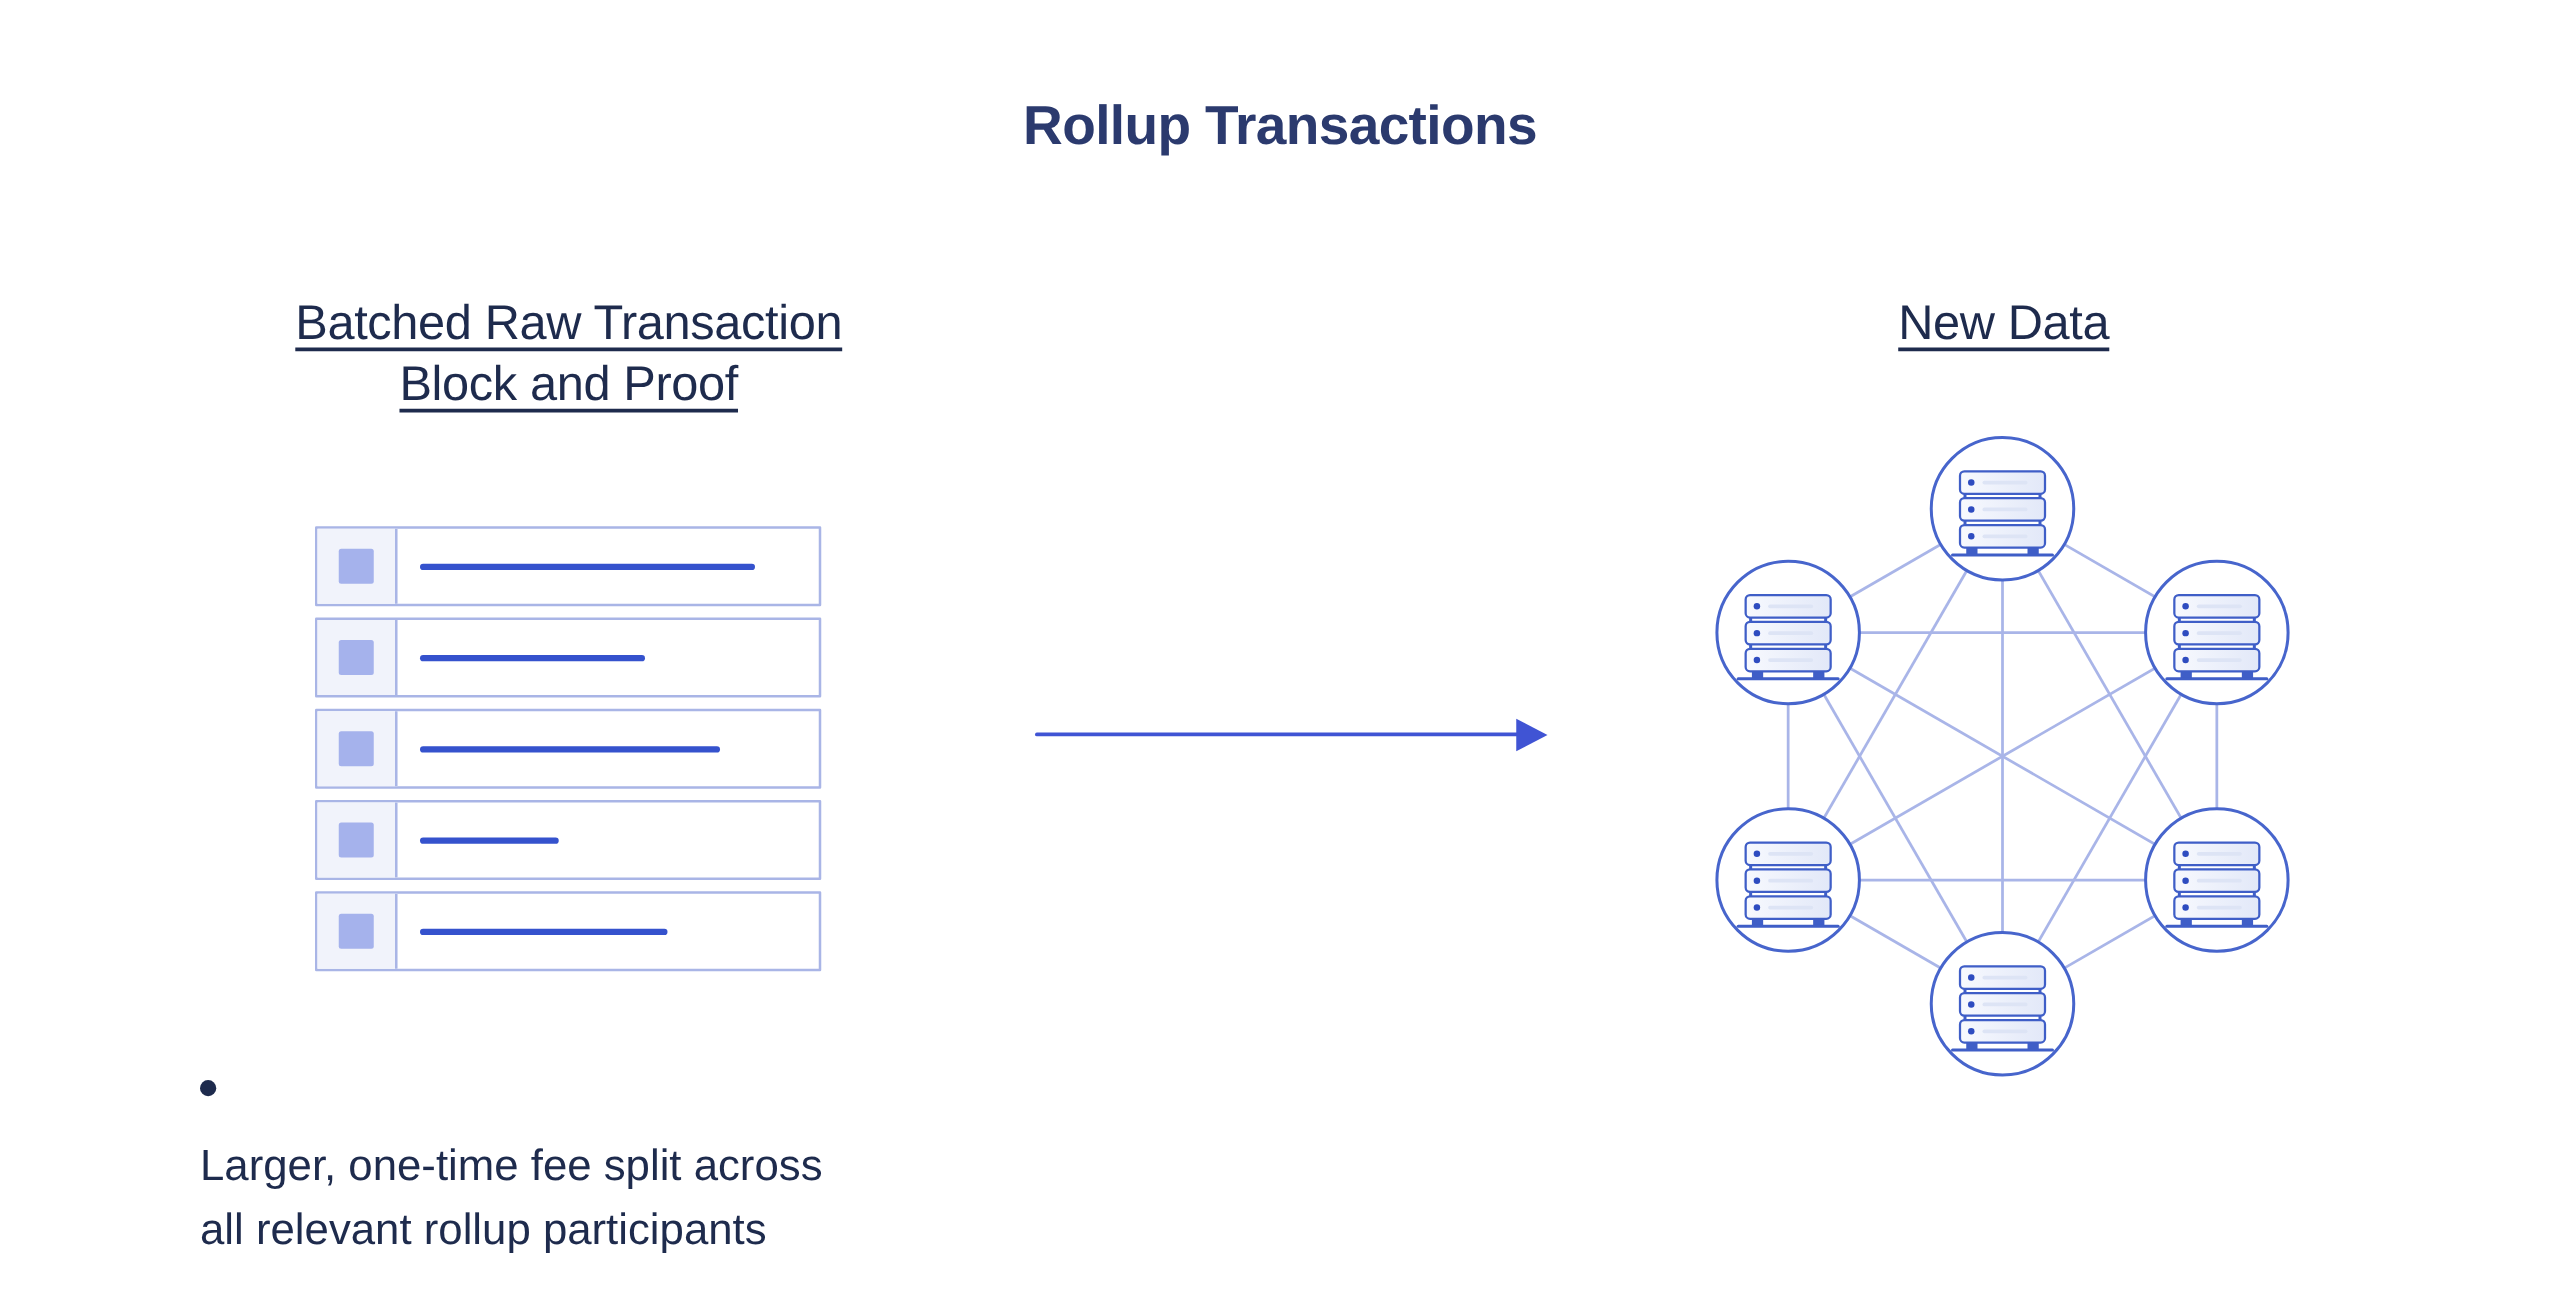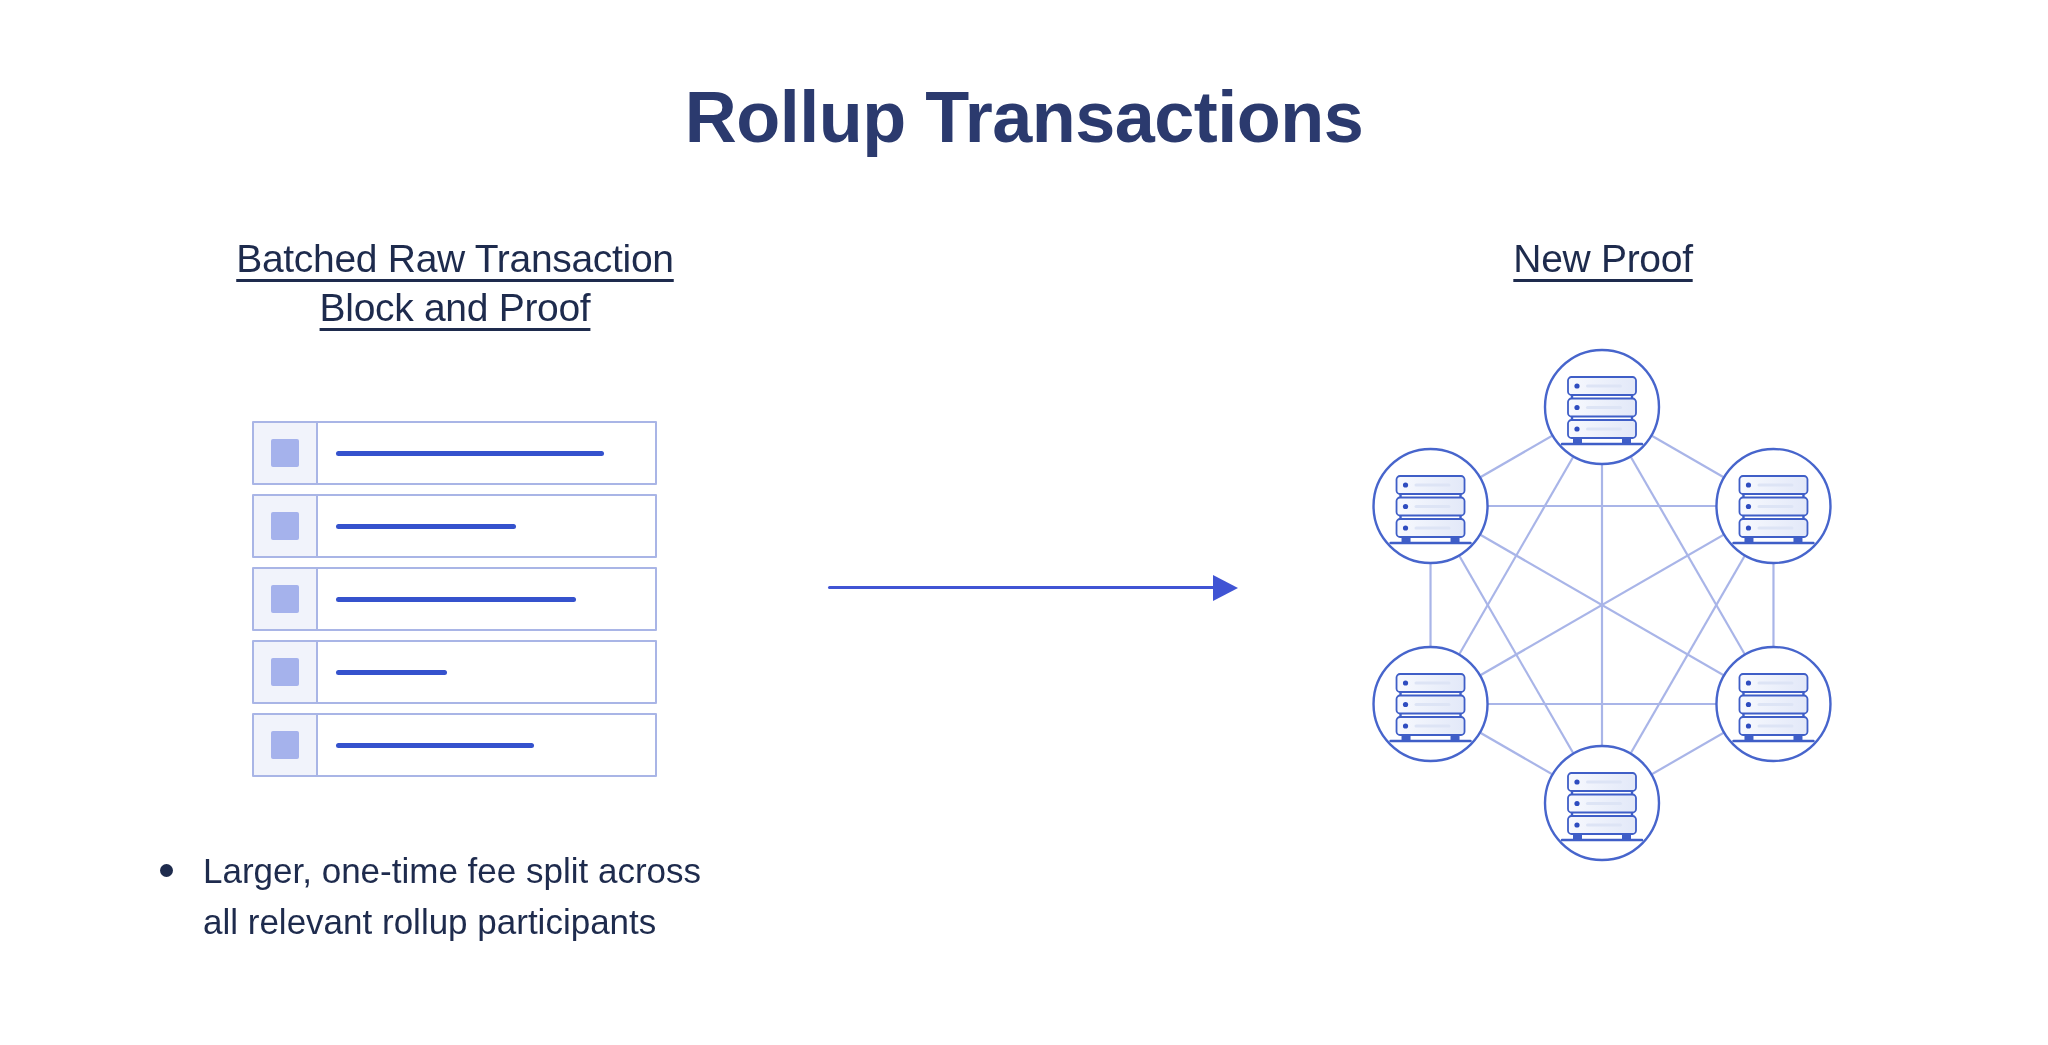--- a/index.html
+++ b/index.html
@@ -26,21 +26,21 @@
     position:relative;
     width:2048px;
     height:1045px;
     background:var(--background);
     overflow:hidden;
   }
   .page-title{
     position:absolute;
     left:0; right:0; top:76px;
     text-align:center;
-    font-size:72px;
+    font-size:44px;
     font-weight:700;
     letter-spacing:-0.5px;
     color:var(--title-text);
   }
   .heading{
     position:absolute;
     text-align:center;
     font-size:39px;
     font-weight:400;
     line-height:49px;
@@ -129,20 +129,21 @@
 
   .bullet-item{
     position:absolute;
     left:160px; top:845px;
     display:flex;
     align-items:flex-start;
     gap:30px;
     font-size:35px;
     line-height:51px;
     color:var(--body-text);
+    flex-direction:column;
   }
   .bullet-dot{
     flex:0 0 auto;
     width:13px; height:13px;
     border-radius:50%;
     background:var(--body-text);
     margin-top:19px;
   }
 </style>
 </head>
@@ -199,21 +200,21 @@
       </div>
     </div>
   </div>
 
   <div class="flow-arrow">
     <div class="arrow-shaft"></div>
     <div class="arrow-head"></div>
   </div>
 
   <div class="heading heading-right">
-    <span class="hline-block"><span class="hline">New Proof</span></span>
+    <span class="hline-block"><span class="hline">New Data</span></span>
   </div>
 
   <svg class="network" viewBox="0 0 530 560" xmlns="http://www.w3.org/2000/svg">
     <defs>
       <linearGradient id="srv-grad" x1="0" y1="0" x2="1" y2="0">
         <stop offset="0" stop-color="#f7f9fe"></stop>
         <stop offset="1" stop-color="#e2e8f8"></stop>
       </linearGradient>
     </defs>
     <g id="net-edges">

